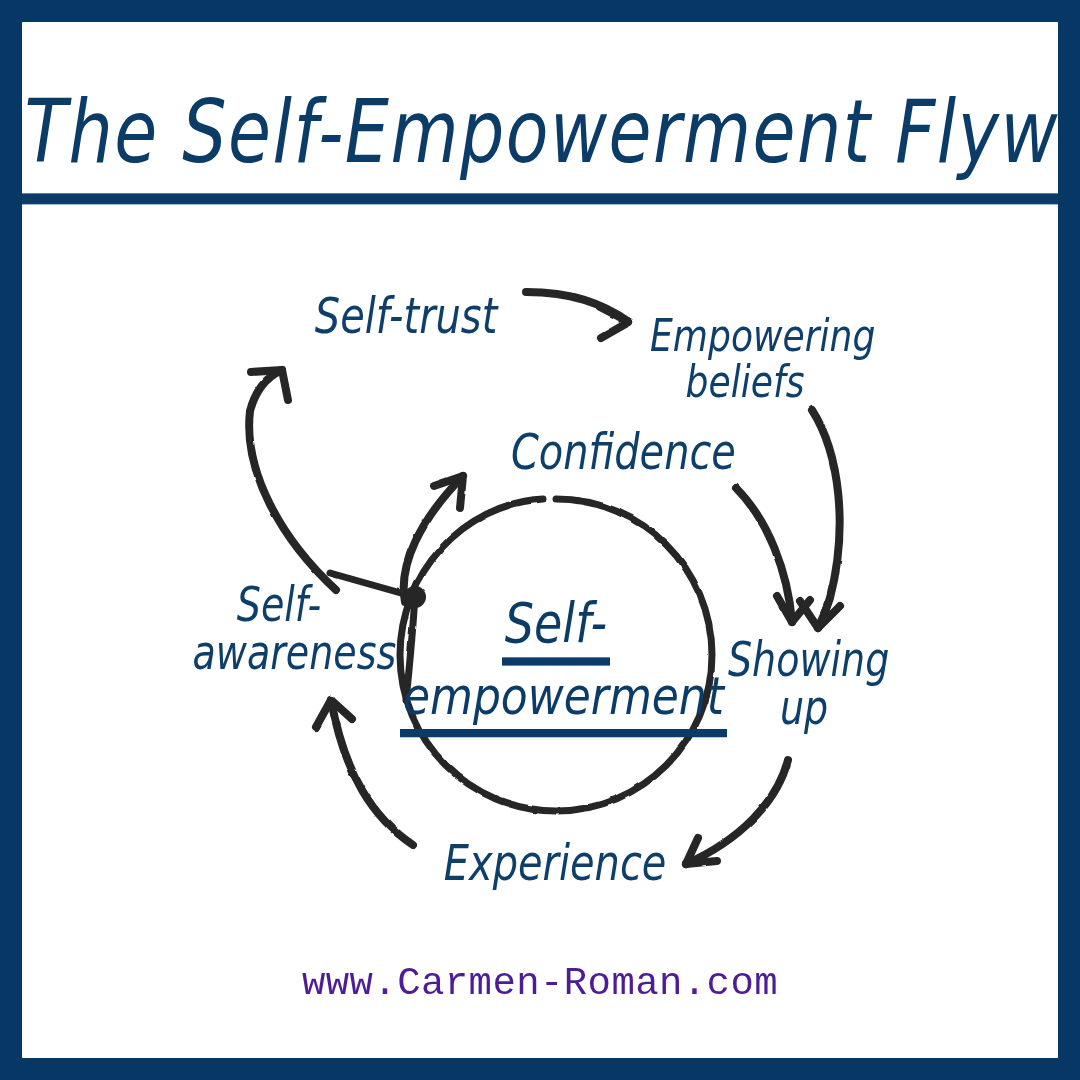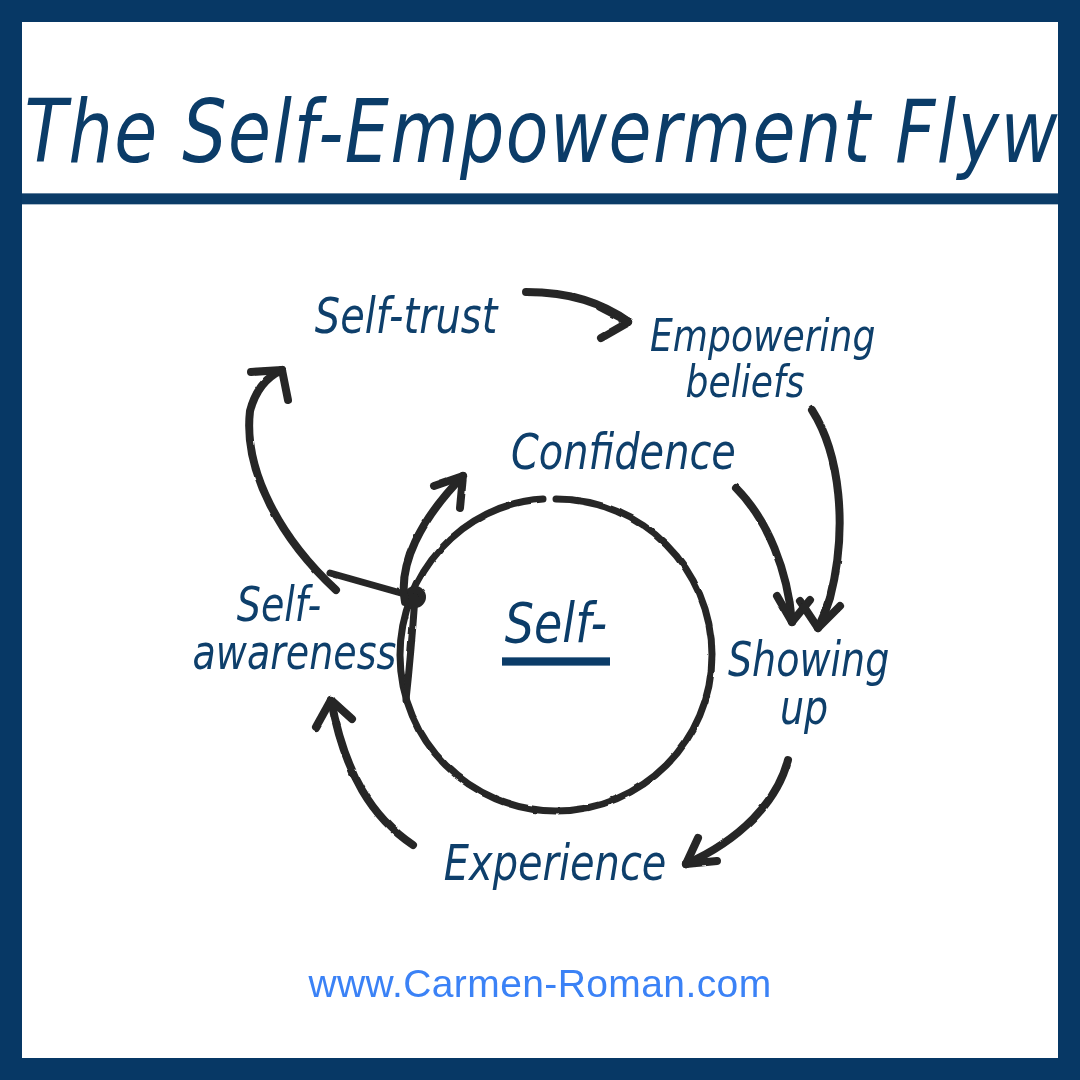--- a/index.html
+++ b/index.html
@@ -150,24 +150,24 @@
   
   #footer {
     position: absolute;
     left: 0;
     top: 962px;
     width: 1080px;
     text-align: center;
     z-index: 4;
   }
   #footer-url {
-    font-family: Liberation Sans, sans-serif;
+    font-family: Liberation Mono, monospace;
     font-size: 39px;
     letter-spacing: 0.4px;
-    color: #3b82f6;
+    color: #4c1d95;
   }
 </style>
 </head>
 <body>
 
 <div id="canvas">
 
   <div id="diagram">
     <svg viewBox="0 0 1080 1080" xmlns="http://www.w3.org/2000/svg">
       <defs>
@@ -261,20 +261,21 @@
   <div class="hand-label" id="label-confidence">Confidence</div>
 
   <div class="hand-label" id="label-showing-up"><span>Showing</span><br><span>up</span></div>
 
   <div class="hand-label" id="label-experience">Experience</div>
 
   <div class="hand-label" id="label-self-awareness"><span>Self-</span><br><span>awareness</span></div>
 
   <div id="center-block">
     <div><span class="center-line" id="center-line-1">Self-</span></div>
+    <div><span class="center-line" id="center-line-2">empowerment</span></div>
   </div>
 
   <div id="footer">
     <span id="footer-url">www.Carmen-Roman.com</span>
   </div>
 
   <div id="frame"></div>
 
 </div>
 

